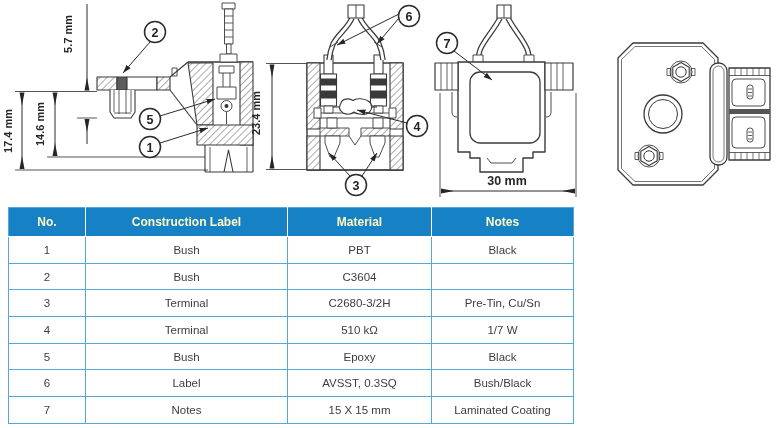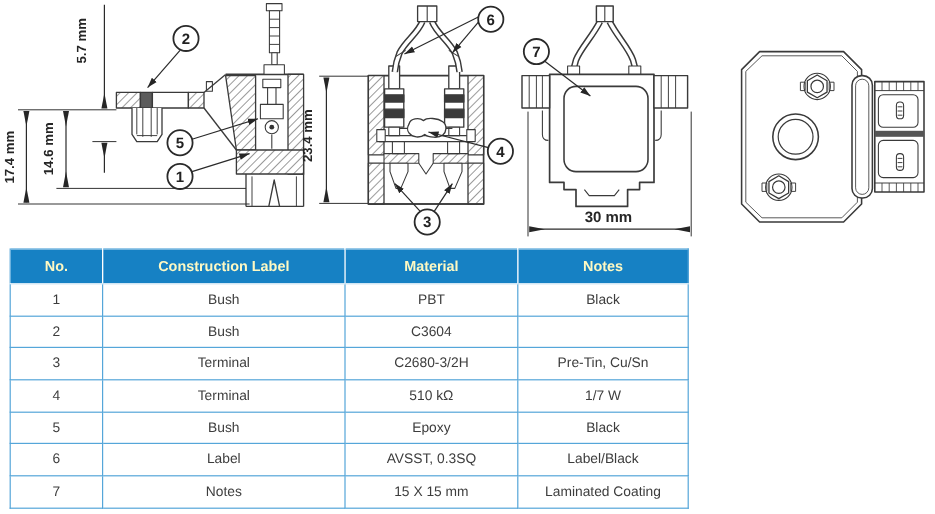--- a/index.html
+++ b/index.html
@@ -317,21 +317,21 @@
         <tr>
           <td>5</td>
           <td>Bush</td>
           <td>Epoxy</td>
           <td>Black</td>
         </tr>
         <tr>
           <td>6</td>
           <td>Label</td>
           <td>AVSST, 0.3SQ</td>
-          <td>Label/Black</td>
+          <td>Bush/Black</td>
         </tr>
         <tr>
           <td>7</td>
           <td>Notes</td>
           <td>15 X 15 mm</td>
           <td>Laminated Coating</td>
         </tr>
       </tbody>
   </table>
 </div>

